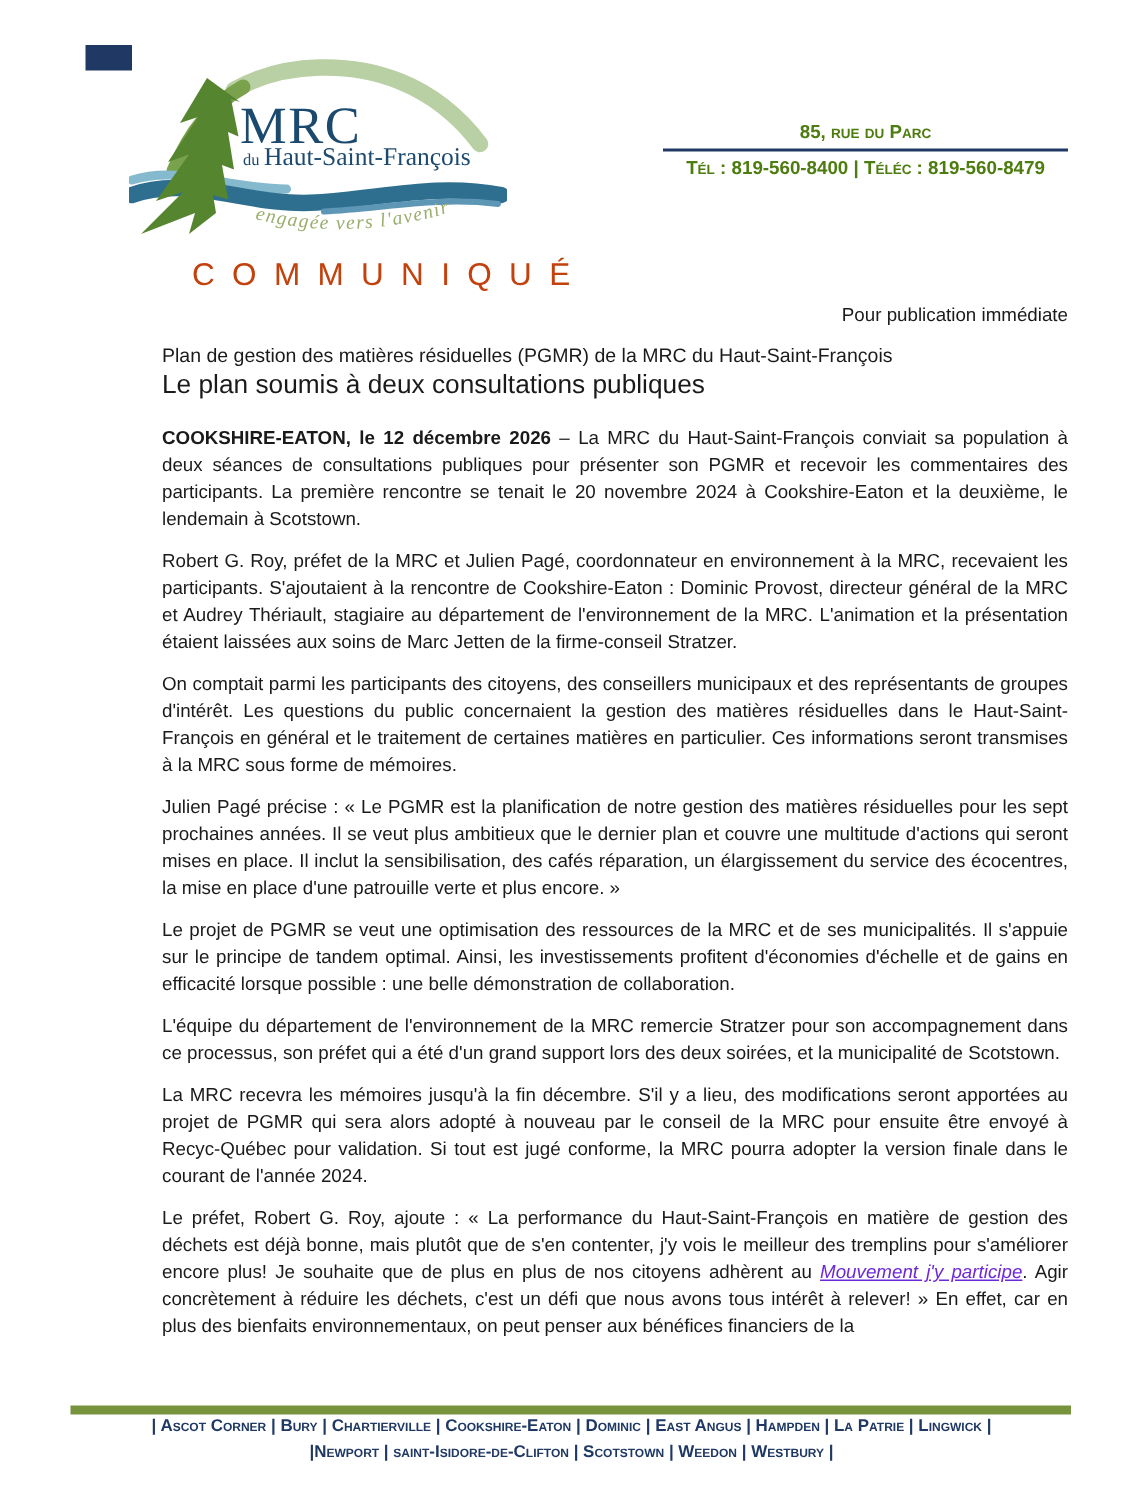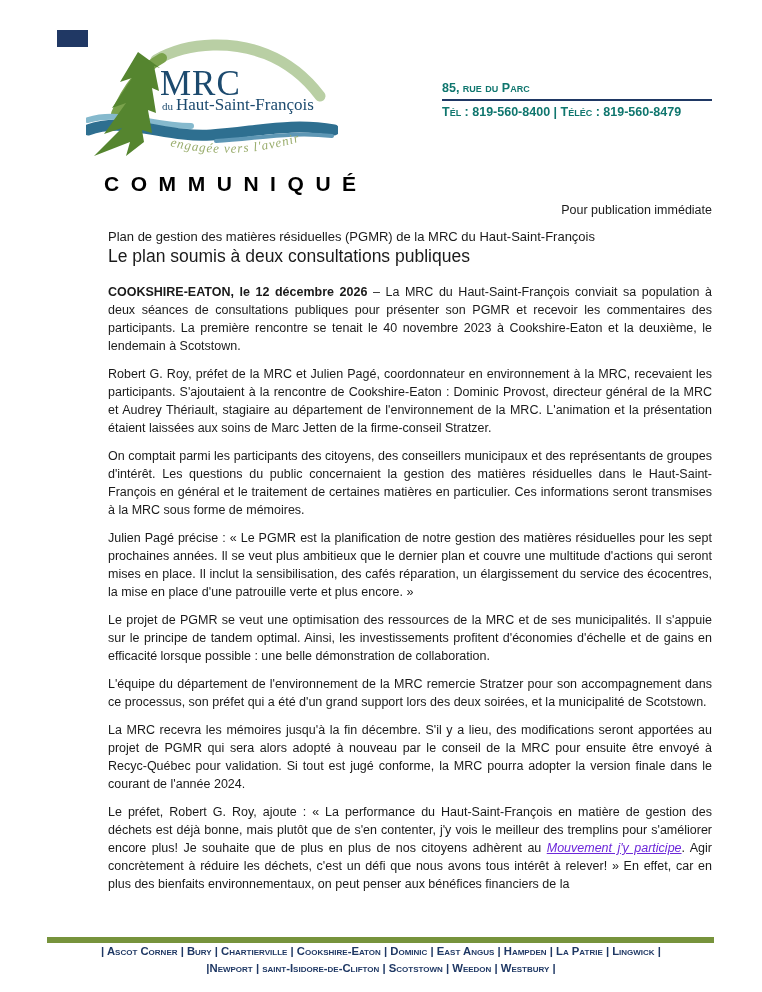--- a/index.html
+++ b/index.html
@@ -12,29 +12,29 @@
 
   
   .corner-mark { position:absolute; left:57px; top:30px; width:31px; height:17px; background:#203864; }
 
   
   .logo-wrap { position:absolute; left:86px; top:38px; width:252px; height:132px; }
 
   
   .address-block {
     position:absolute; top:80px; right:50px; width:270px;
-    text-align:left; color:#0f766e; font-weight:bold;
+    text-align:center; color:#4d7c0f; font-weight:bold;
     font-variant:small-caps; font-size:12.5px; line-height:16px;
   }
   .address-rule { border:0; border-top:2px solid #1f3864; margin:3px 0 3px 0; }
 
   
   .doc-title {
-    position:absolute; left:104px; top:172px;
-    font-size:21px; font-weight:bold; letter-spacing:0.55em; color:#000000;
+    position:absolute; left:128px; top:172px;
+    font-size:21px; font-weight:normal; letter-spacing:0.55em; color:#c2410c;
     white-space:nowrap;
   }
   .release-note { position:absolute; top:203px; right:50px; font-size:12.5px; }
   .kicker { position:absolute; left:108px; top:229px; font-size:13px; }
   .headline { position:absolute; left:108px; top:246px; font-size:17.5px;text-align:center; }
 
   
   .body-text {
     position:absolute; left:108px; top:283px; width:604px; height:650px;
     overflow:hidden; font-size:12.5px; line-height:18px; text-align:justify;
@@ -89,21 +89,21 @@
   <hr class="address-rule">
   <div>Tél : 819-560-8400 | Téléc : 819-560-8479</div>
 </div>
 
 <div class="doc-title">COMMUNIQUÉ</div>
 <div class="release-note">Pour publication immédiate</div>
 <div class="kicker">Plan de gestion des matières résiduelles (PGMR) de la MRC du Haut-Saint-François</div>
 <div class="headline">Le plan soumis à deux consultations publiques</div>
 
 <div class="body-text">
-    <p><span class="seg-bold">COOKSHIRE-EATON, le 12 décembre 2026</span><span> – La MRC du Haut-Saint-François conviait sa population à deux séances de consultations publiques pour présenter son PGMR et recevoir les commentaires des participants. La première rencontre se tenait le 40 novembre 2023 à Cookshire-Eaton et la deuxième, le lendemain à Scotstown.</span></p>
+    <p><span class="seg-bold">COOKSHIRE-EATON, le 12 décembre 2026</span><span> – La MRC du Haut-Saint-François conviait sa population à deux séances de consultations publiques pour présenter son PGMR et recevoir les commentaires des participants. La première rencontre se tenait le 20 novembre 2024 à Cookshire-Eaton et la deuxième, le lendemain à Scotstown.</span></p>
     <p><span>Robert G. Roy, préfet de la MRC et Julien Pagé, coordonnateur en environnement à la MRC, recevaient les participants. S'ajoutaient à la rencontre de Cookshire-Eaton : Dominic Provost, directeur général de la MRC et Audrey Thériault, stagiaire au département de l'environnement de la MRC. L'animation et la présentation étaient laissées aux soins de Marc Jetten de la firme-conseil Stratzer.</span></p>
     <p><span>On comptait parmi les participants des citoyens, des conseillers municipaux et des représentants de groupes d'intérêt. Les questions du public concernaient la gestion des matières résiduelles dans le Haut-Saint-François en général et le traitement de certaines matières en particulier. Ces informations seront transmises à la MRC sous forme de mémoires.</span></p>
     <p><span>Julien Pagé précise : « Le PGMR est la planification de notre gestion des matières résiduelles pour les sept prochaines années. Il se veut plus ambitieux que le dernier plan et couvre une multitude d'actions qui seront mises en place. Il inclut la sensibilisation, des cafés réparation, un élargissement du service des écocentres, la mise en place d'une patrouille verte et plus encore. »</span></p>
     <p><span>Le projet de PGMR se veut une optimisation des ressources de la MRC et de ses municipalités. Il s'appuie sur le principe de tandem optimal. Ainsi, les investissements profitent d'économies d'échelle et de gains en efficacité lorsque possible : une belle démonstration de collaboration.</span></p>
     <p><span>L'équipe du département de l'environnement de la MRC remercie Stratzer pour son accompagnement dans ce processus, son préfet qui a été d'un grand support lors des deux soirées, et la municipalité de Scotstown.</span></p>
     <p><span>La MRC recevra les mémoires jusqu'à la fin décembre. S'il y a lieu, des modifications seront apportées au projet de PGMR qui sera alors adopté à nouveau par le conseil de la MRC pour ensuite être envoyé à Recyc-Québec pour validation. Si tout est jugé conforme, la MRC pourra adopter la version finale dans le courant de l'année 2024.</span></p>
     <p><span>Le préfet, Robert G. Roy, ajoute : « La performance du Haut-Saint-François en matière de gestion des déchets est déjà bonne, mais plutôt que de s'en contenter, j'y vois le meilleur des tremplins pour s'améliorer encore plus! Je souhaite que de plus en plus de nos citoyens adhèrent au </span><a class="doc-link">Mouvement j'y participe</a><span>. Agir concrètement à réduire les déchets, c'est un défi que nous avons tous intérêt à relever! » En effet, car en plus des bienfaits environnementaux, on peut penser aux bénéfices financiers de la</span></p>
   </div>
 
 <div class="footer-bar"></div>

